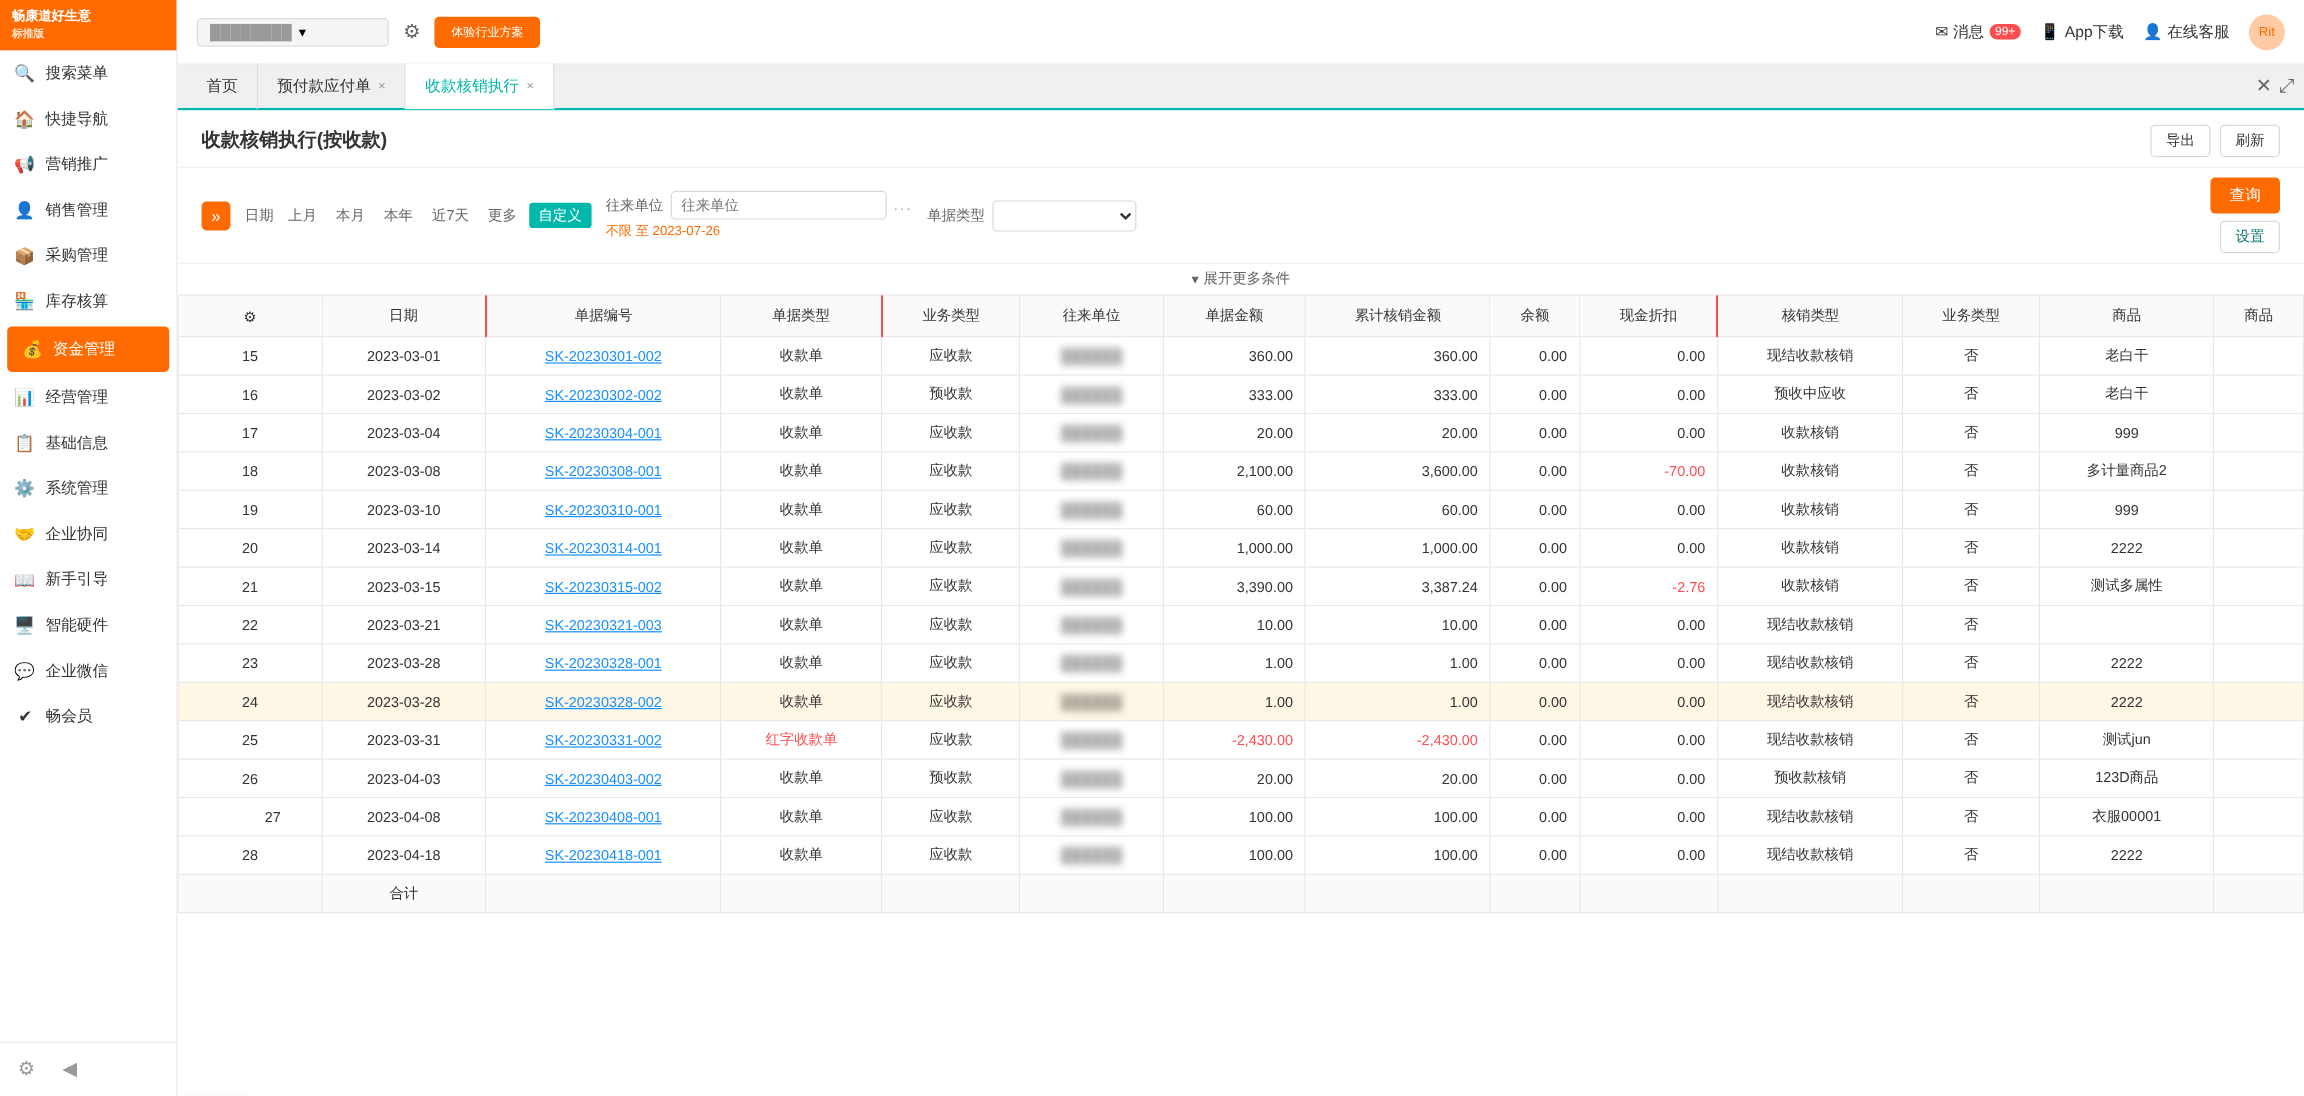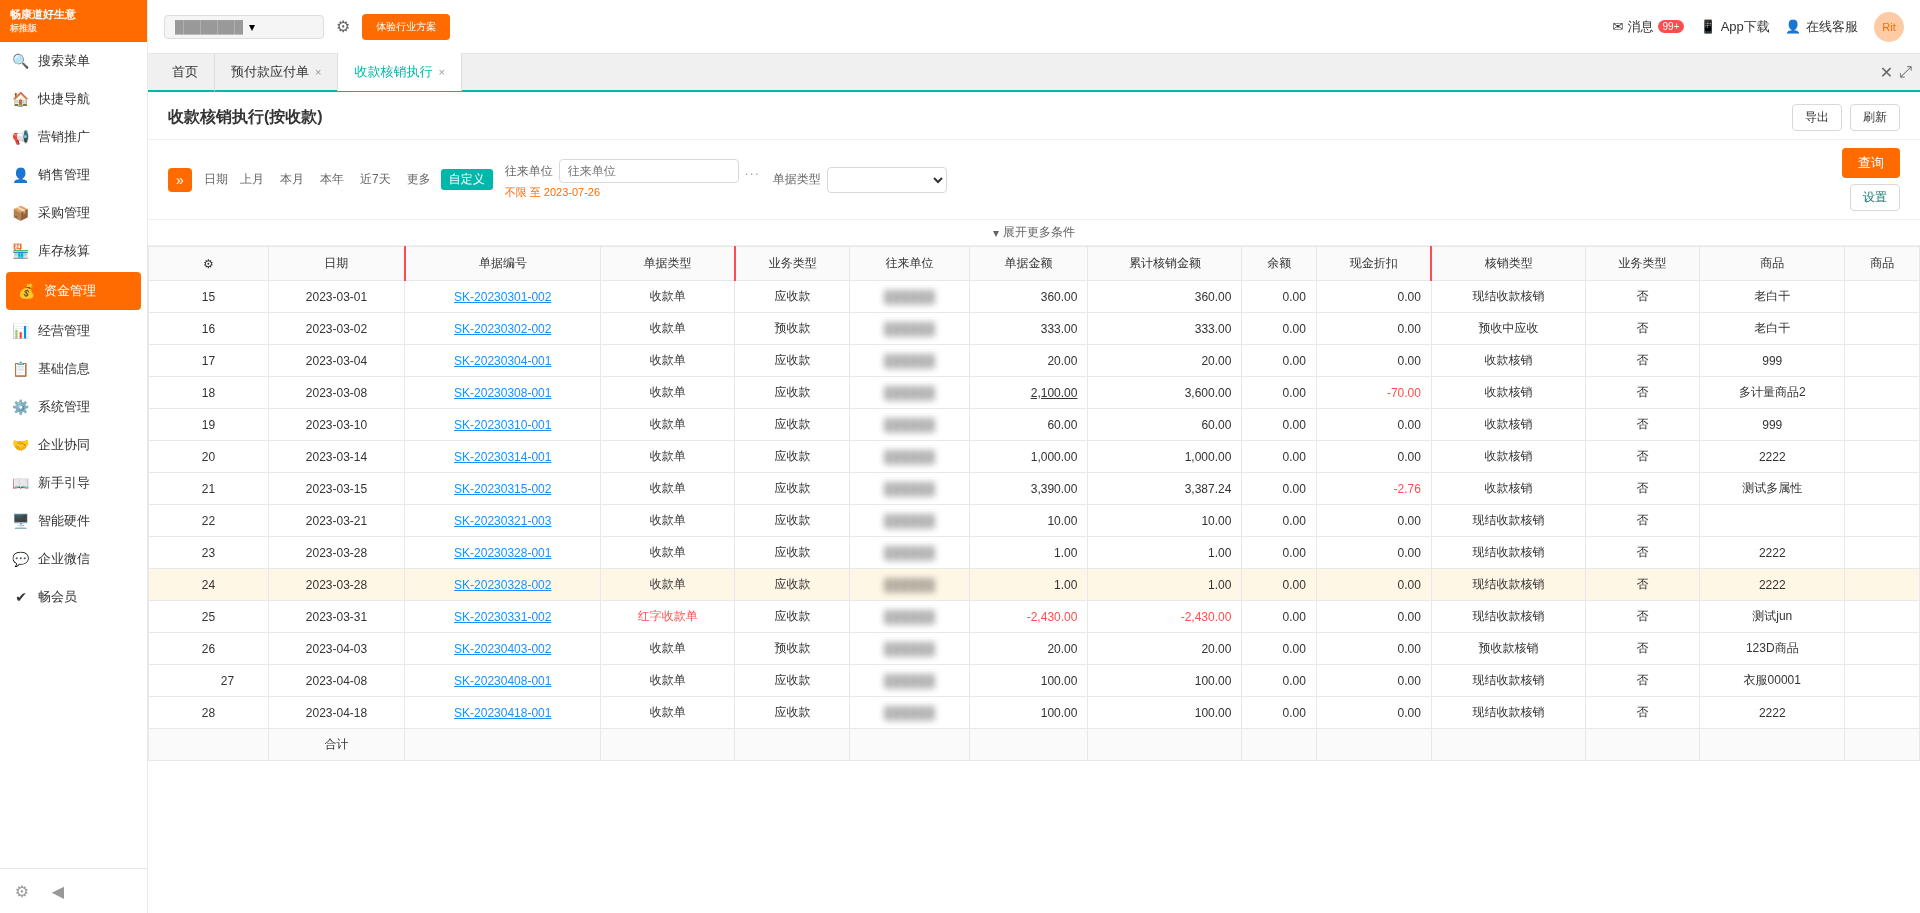--- a/index.html
+++ b/index.html
@@ -538,21 +538,21 @@
               <td style="text-align: center;">999</td>
               <td style="text-align: center;"></td>
             </tr>
             <tr>
               <td style="text-align: center;">18</td>
               <td style="text-align: center;">2023-03-08</td>
               <td style="border-left: 1px solid rgb(255, 179, 179); text-align: center;"><span class="link-text">SK-20230308-001</span></td>
               <td style="text-align: center;">收款单</td>
               <td style="border-left: 1px solid rgb(255, 179, 179); text-align: center;">应收款</td>
               <td style="text-align: center;"><span class="blurred">██████</span></td>
-              <td style="text-align: right; text-decoration: underline;">2,100.00</td>
+              <td style="text-align: right;">2,100.00</td>
               <td style="text-align: right;">3,600.00</td>
               <td style="text-align: right;">0.00</td>
               <td class="red-text" style="text-align: right;">-70.00</td>
               <td style="border-left: 1px solid rgb(255, 179, 179); text-align: center;">收款核销</td>
               <td style="text-align: center;">否</td>
               <td style="text-align: center;">多计量商品2</td>
               <td style="text-align: center;"></td>
             </tr>
             <tr>
               <td style="text-align: center;">19</td>

